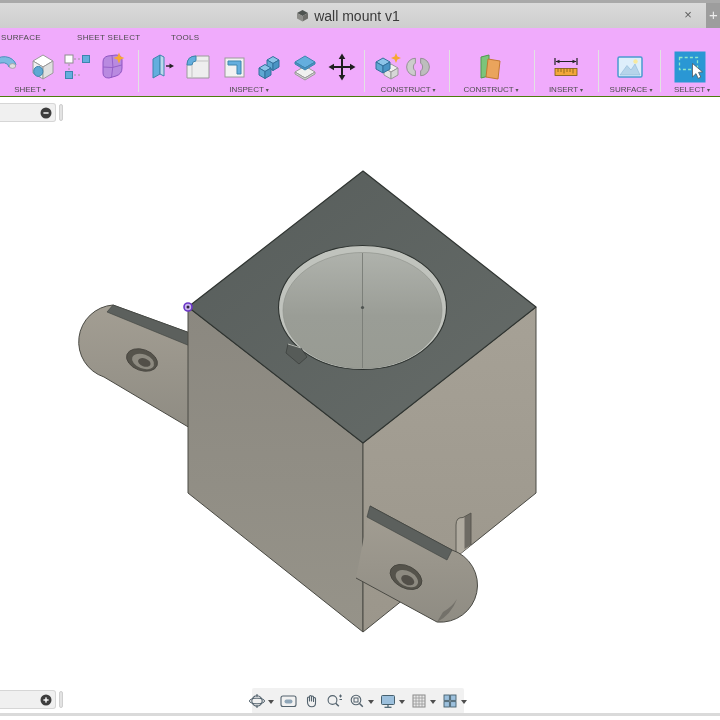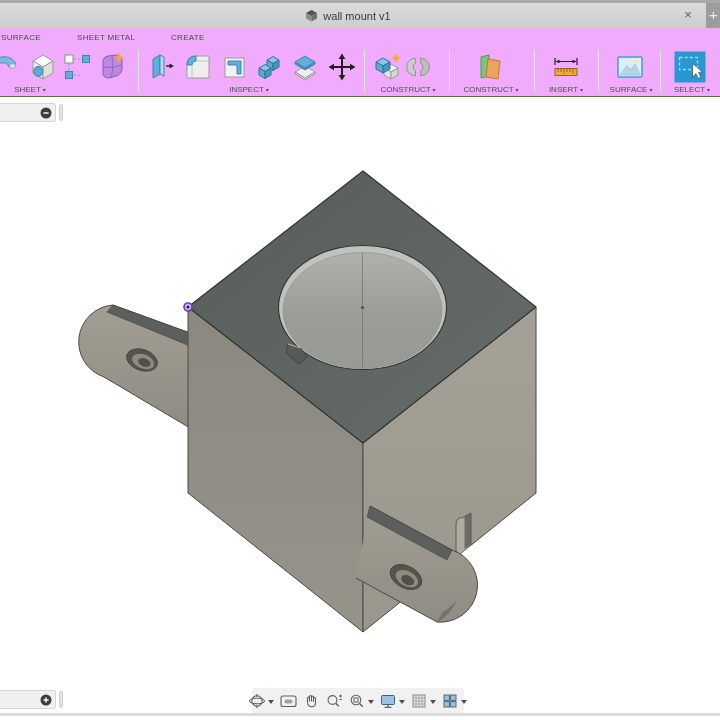--- a/index.html
+++ b/index.html
@@ -5,21 +5,21 @@
   html,body{margin:0;padding:0;background:#fff;}
   .stage{position:relative;width:720px;height:720px;overflow:hidden;
          font-family:"Liberation Sans",sans-serif;background:#fff;}
 
   
   .titlebar{position:absolute;left:0;top:0;width:720px;height:28px;background:#a9a9a9;}
   .doc-tab{position:absolute;left:0;top:3px;width:706px;height:25px;
            background:linear-gradient(#dadada,#cecece);border-right:1px solid #909090;
            display:flex;align-items:center;justify-content:center;}
   .doc-tab-title{display:flex;align-items:center;gap:5px;margin-left:-10px;}
-  .doc-tab-title span{font-size:11px;color:#3a3a3a;text-align:center;}
+  .doc-tab-title span{font-size:14px;color:#3a3a3a;text-align:center;}
   .tab-close{position:absolute;right:10px;top:4px;width:16px;height:16px;
              font-size:13px;color:#5d5d5d;text-align:center;line-height:16px;cursor:default;}
   .newtab-strip{position:absolute;left:706px;top:3px;width:14px;height:25px;background:#9d9d9d;}
   .newtab-strip span{position:absolute;left:3px;top:3px;font-size:15px;color:#ededed;}
 
   
   .ribbon{position:absolute;left:0;top:28px;width:720px;height:68px;background:#f0abfc;
           border-bottom:7px solid #4d7c0f;padding-left:46px;}
   .rtab{position:absolute;top:5px;font-size:8px;color:#4b4b4b;letter-spacing:.3px;white-space:nowrap;}
   .ticon{position:absolute;top:23px;width:32px;height:32px;}
@@ -66,22 +66,22 @@
       <div class="tab-close">×</div>
     </div>
     <div class="newtab-strip">
       <span>+</span>
     </div>
   </div>
 
   <div class="ribbon">
 
     <div class="rtab" style="left:1px">SURFACE</div>
-    <div class="rtab" style="left:77px">SHEET METAL</div>
-    <div class="rtab" style="left:171px">CREATE</div>
+    <div class="rtab" style="left:77px">SHEET SELECT</div>
+    <div class="rtab" style="left:171px">TOOLS</div>
 
     <svg class="ticon" style="left:-12px" viewBox="0 0 32 32">
       <path d="M5,12 A12,10 0 0 1 28,14 L21,16 A6,5 0 0 0 10,14 Z" fill="#7db9e2" stroke="#4a90ba" stroke-width="1"></path>
       <ellipse cx="7.5" cy="13" rx="3" ry="2.2" fill="#e9e9e9" stroke="#9a9a9a" stroke-width="0.8"></ellipse>
       <ellipse cx="24.5" cy="15" rx="3.2" ry="2.4" fill="#dfdfdf" stroke="#9a9a9a" stroke-width="0.8"></ellipse>
     </svg>
     <svg class="ticon" style="left:27px" viewBox="0 0 32 32">
       <polygon points="6,10 16,4 26,10 16,16" fill="#ffffff" stroke="#9a9a9a"></polygon>
       <polygon points="6,10 16,16 16,28 6,22" fill="#efefef" stroke="#9a9a9a"></polygon>
       <polygon points="16,16 26,10 26,22 16,28" fill="#e0e0e0" stroke="#9a9a9a"></polygon>

